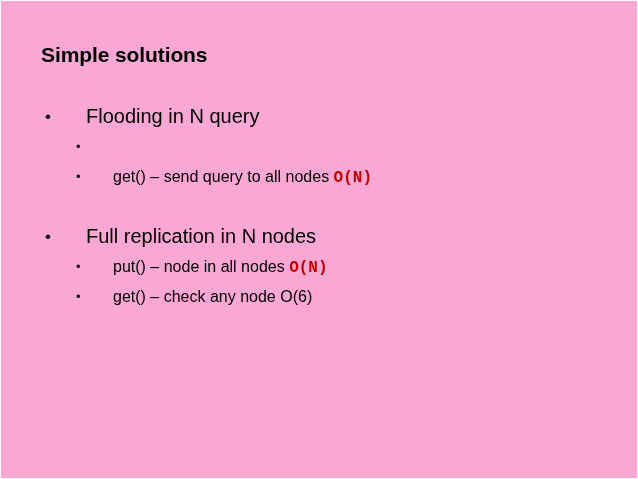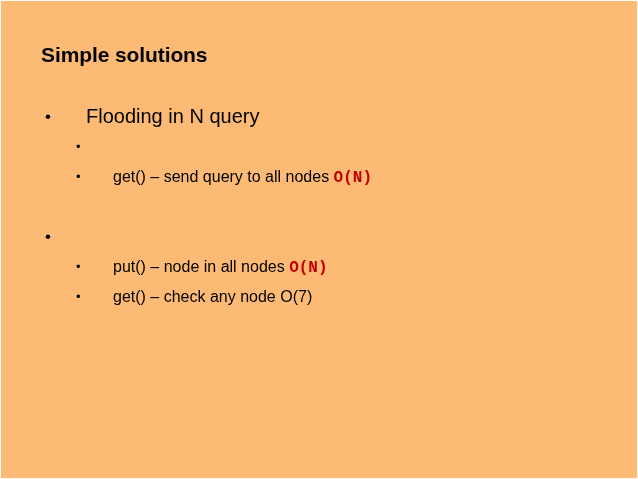--- a/index.html
+++ b/index.html
@@ -11,21 +11,21 @@
 
   body {
     font-family: "Liberation Sans", sans-serif;
     -webkit-font-smoothing: antialiased;
   }
 
   .slide {
     position: relative;
     width: 638px;
     height: 479px;
-    background: #fdba74;
+    background: #f9a8d4;
     box-sizing: border-box;
     border: 1px solid #fafafa;
     overflow: hidden;
   }
 
   .slide-title {
     position: absolute;
     left: 40px;
     top: 42px;
     font-size: 21px;
@@ -130,28 +130,29 @@
         <span class="bullet">•</span>
         <span class="line-text">get() – send query to all nodes </span><span class="emph" style="color: rgb(192, 0, 0);">O(N)</span>
       </div>
 
     </div>
 
     <div class="group">
 
       <div class="lvl1">
         <span class="bullet">•</span>
+        <span class="line-text">Full replication in N nodes</span>
       </div>
 
       <div class="lvl2">
         <span class="bullet">•</span>
         <span class="line-text">put() – node in all nodes </span><span class="emph" style="color: rgb(192, 0, 0);">O(N)</span>
       </div>
 
       <div class="lvl2">
         <span class="bullet">•</span>
-        <span class="line-text">get() – check any node O(7)</span><span class="emph"></span>
+        <span class="line-text">get() – check any node O(6)</span><span class="emph"></span>
       </div>
 
     </div>
 
   </div>
 </div>
 
 </body></html>

